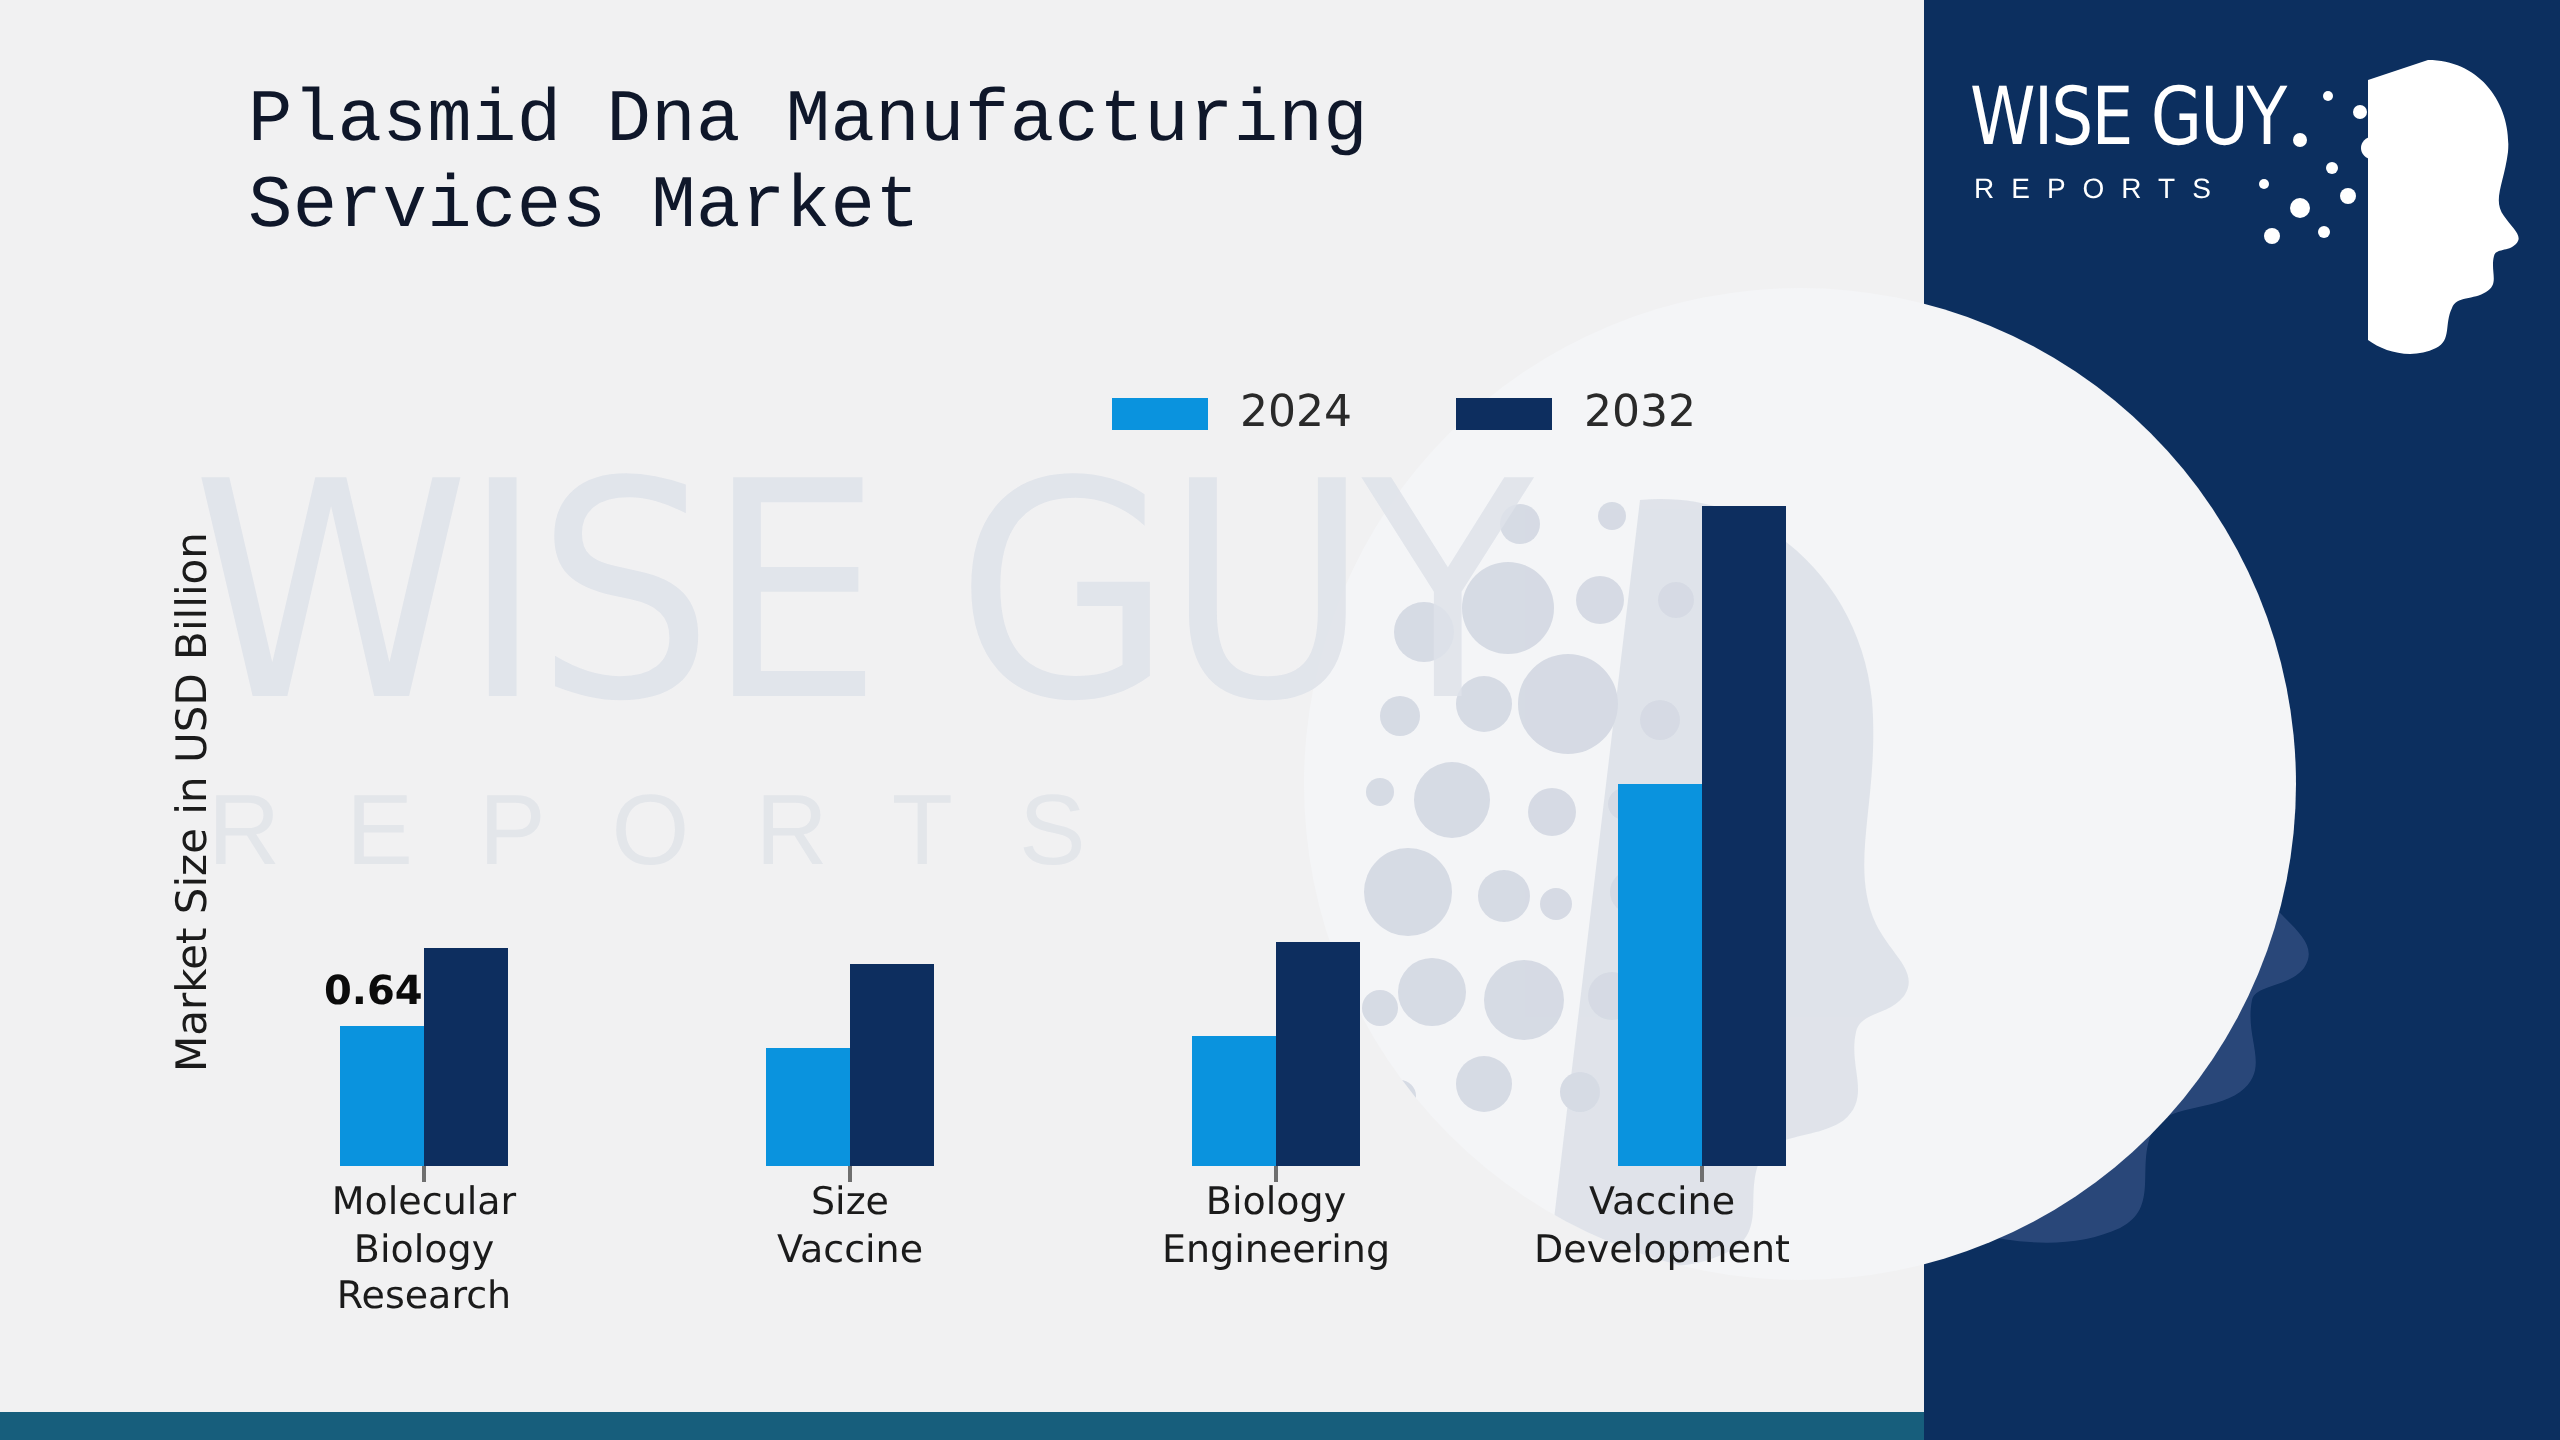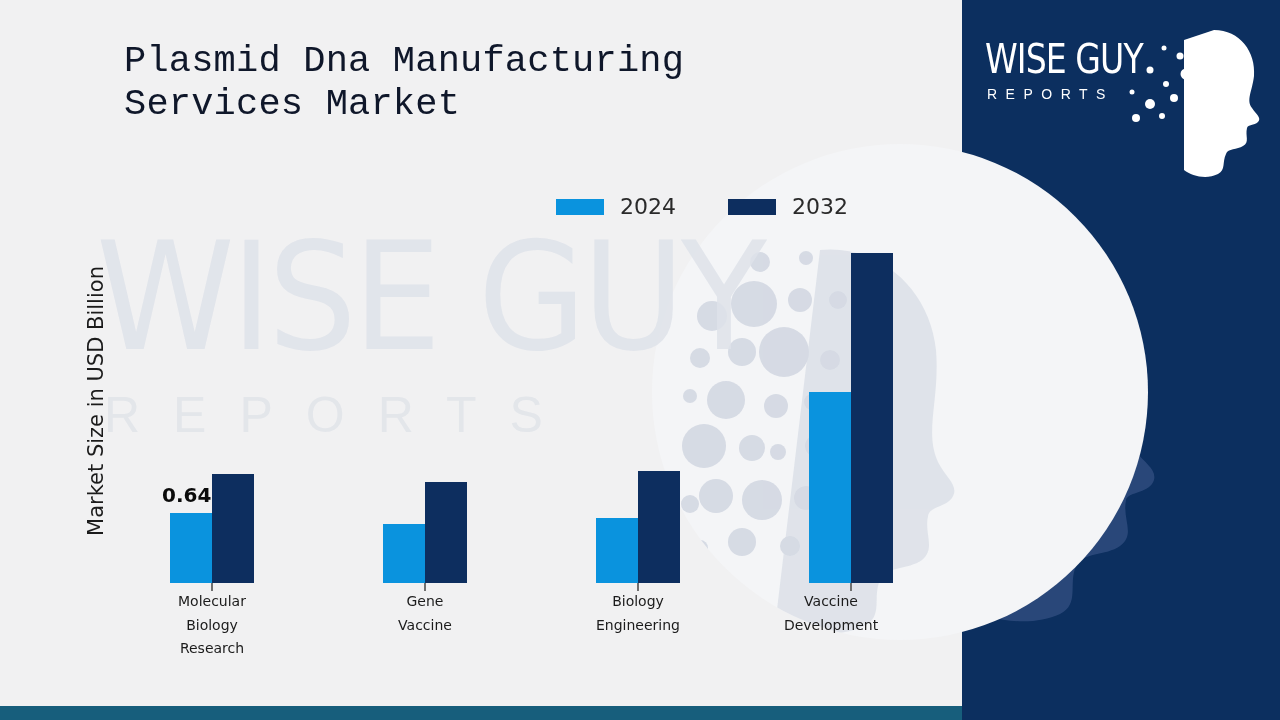--- a/index.html
+++ b/index.html
@@ -75,21 +75,21 @@
   .bar.a{left:0;background:#0a93de;}
   .bar.b{left:42px;background:#0d2e5f;}
   .tick{position:absolute;bottom:-8px;left:41px;width:2px;height:8px;background:#6f6f6f;}
   .vallabel{
     position:absolute;left:-8px;font-size:20px;font-weight:bold;color:#0b0b0b;
     white-space:nowrap;
   }
 
   
   .catlabels{position:absolute;left:96px;top:590px;width:840px;height:80px;}
-  .cat{position:absolute;top:0;width:190px;text-align:center;font-size:14px;line-height:23.5px;color:#1b1b1b;}
+  .cat{position:absolute;top:0;width:190px;text-align:center;font-size:19px;line-height:23.5px;color:#1b1b1b;}
 </style>
 </head>
 <body>
 
 <div id="stage">
 
   <div class="right-panel"></div>
 
   <svg class="art" viewBox="0 0 1280 720" width="1280" height="720" aria-hidden="true">
     <defs>
@@ -214,21 +214,21 @@
     </div>
   </div>
 
   <div class="catlabels">
     <div class="cat" style="left:21px">
       <div>Molecular</div>
       <div>Biology</div>
       <div>Research</div>
     </div>
     <div class="cat" style="left:234px">
-      <div>Gene</div>
+      <div>Size</div>
       <div>Vaccine</div>
     </div>
     <div class="cat" style="left:447px">
       <div>Biology</div>
       <div>Engineering</div>
     </div>
     <div class="cat" style="left:640px">
       <div>Vaccine</div>
       <div>Development</div>
     </div>

